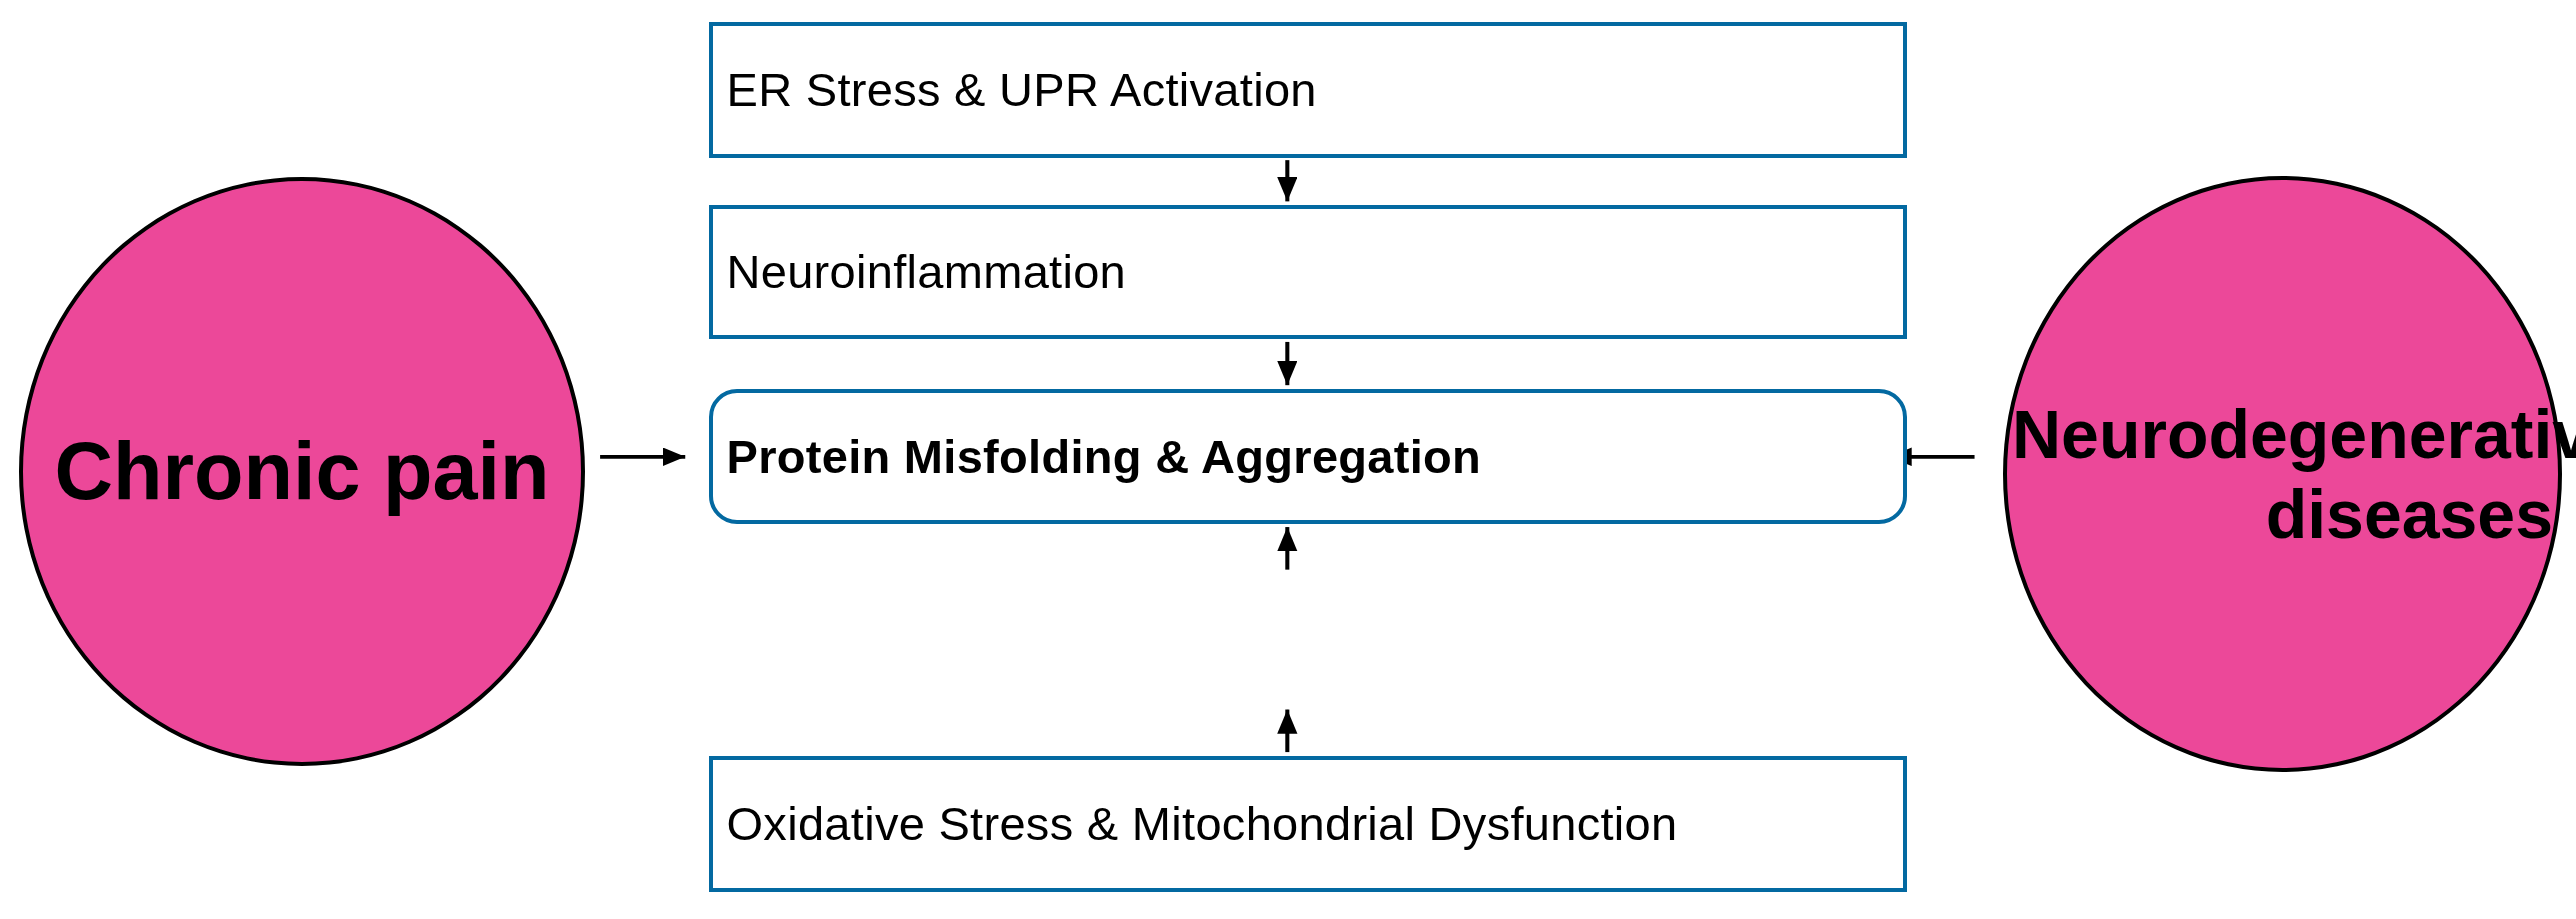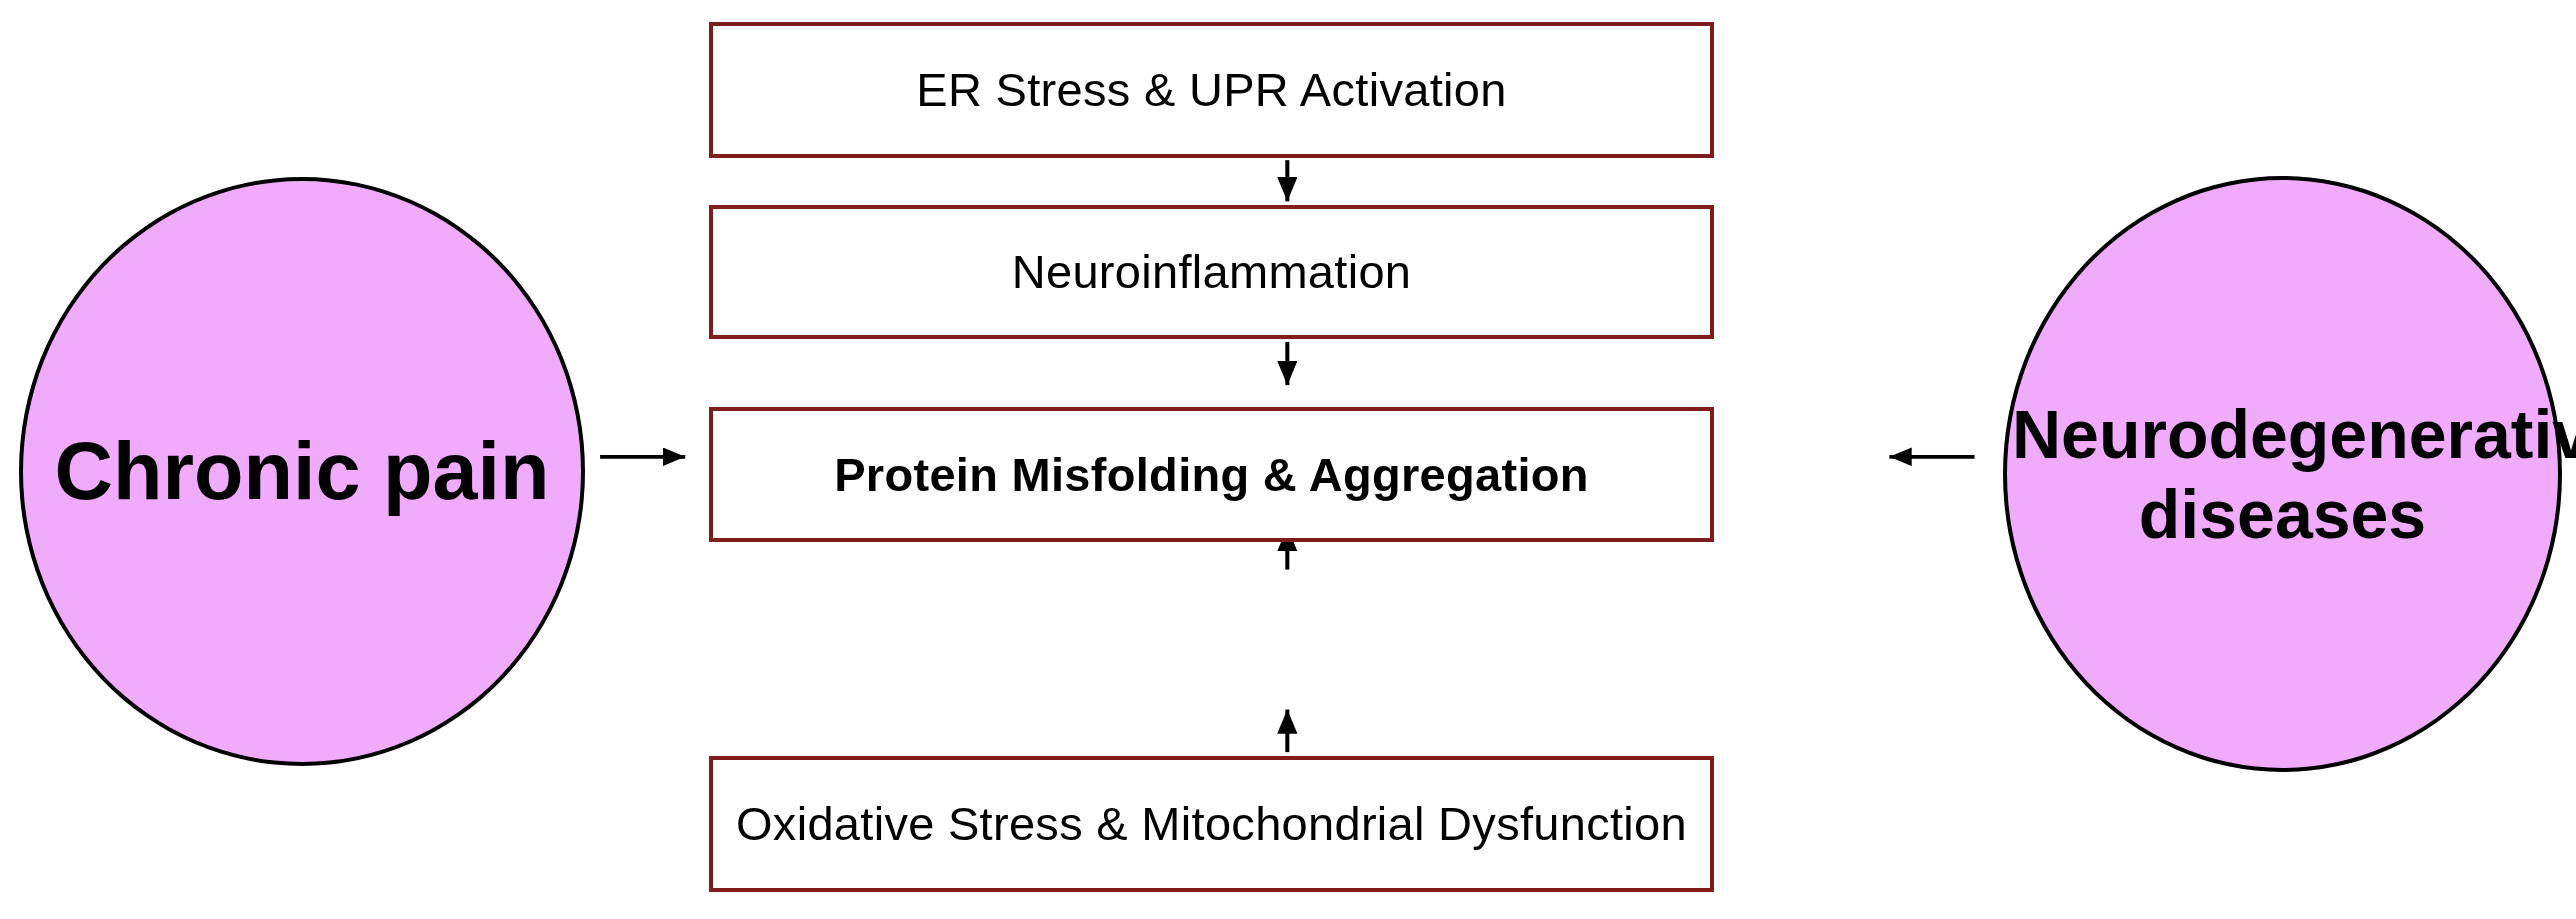--- a/index.html
+++ b/index.html
@@ -20,53 +20,53 @@
     position: absolute;
     left: 0;
     top: 0;
     width: 2576px;
     height: 919px;
     pointer-events: none;
   }
   .box {
     position: absolute;
     left: 709px;
-    width: 1005px;
+    width: 1198px;
     box-sizing: border-box;
-    border: 4px solid #7f1d1d;
+    border: 4px solid #0369a1;
     background: #ffffff;
     display: flex;
     align-items: center;
-    justify-content: center;
+    justify-content: flex-start;
     text-align: center;
   }
   .box-label {
     font-size: 47px;
     font-weight: 400;
     color: #000000;
     letter-spacing: 0.3px;
     line-height: 1.1;
     padding: 0 13.5px;
   }
   .box-label.bold { font-weight: 700; }
   .box1 { top: 21.6px;   height: 136px; }
   .box2 { top: 205px;  height: 134px; }
-  .box3 { top: 407px;  height: 135px; }
+  .box3 { top: 389px;  height: 135px; border-radius: 28px; }
   .box4 { top: 572px;  height: 134px; }
   .box5 { top: 756px; height: 136px; }
   .ellipse {
     position: absolute;
     box-sizing: border-box;
     border: 4.7px solid #000000;
     border-radius: 50%;
-    background: #f0abfc;
+    background: #ec4899;
     display: flex;
     align-items: center;
     justify-content: center;
-    text-align: center;
+    text-align: right;
   }
   .ellipse.left  { left: 19px;   top: 177px; width: 566px; height: 589px; }
   .ellipse.right { left: 2003px; top: 176px; width: 559px; height: 596px; }
   .ellipse-label {
     font-weight: 700;
     color: #000000;
   }
   .ellipse.left .ellipse-label {
     font-size: 81px;
     line-height: 1.1;

